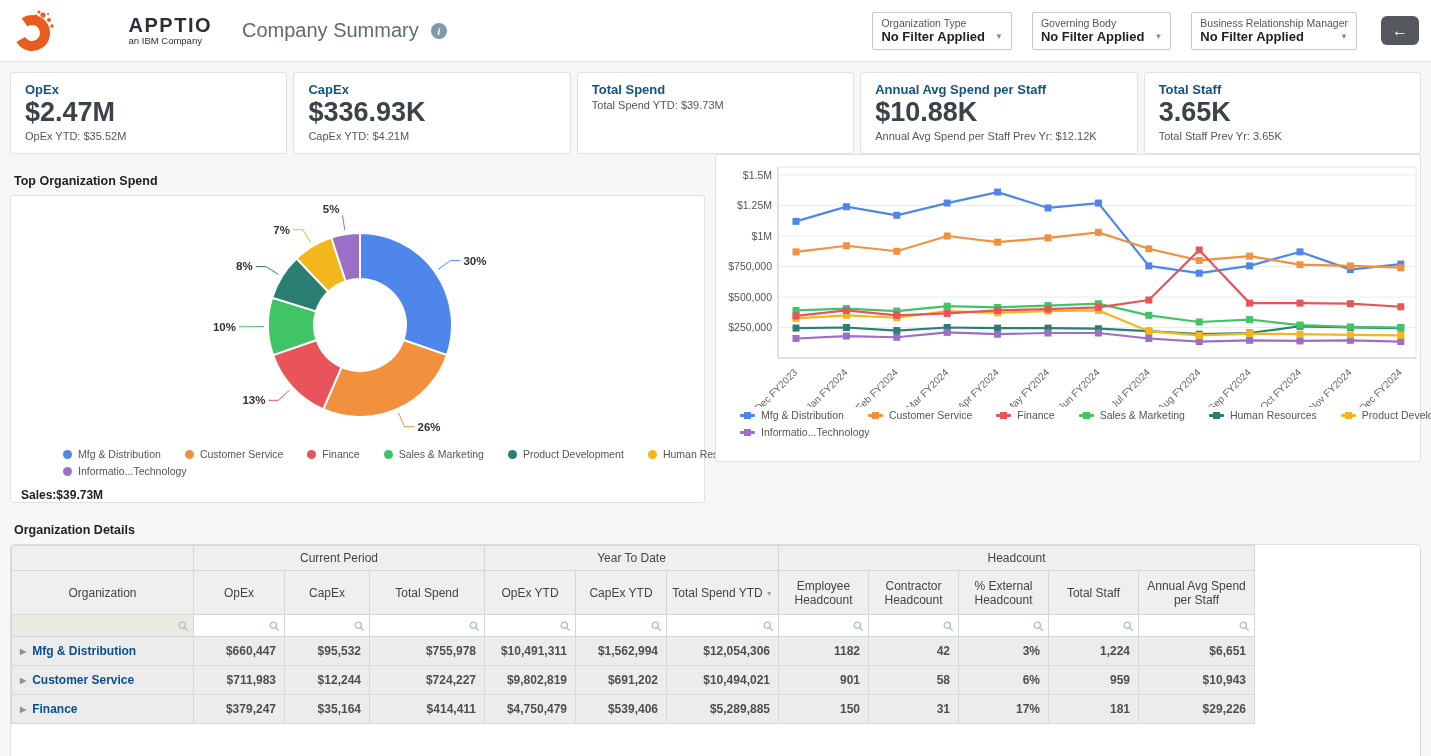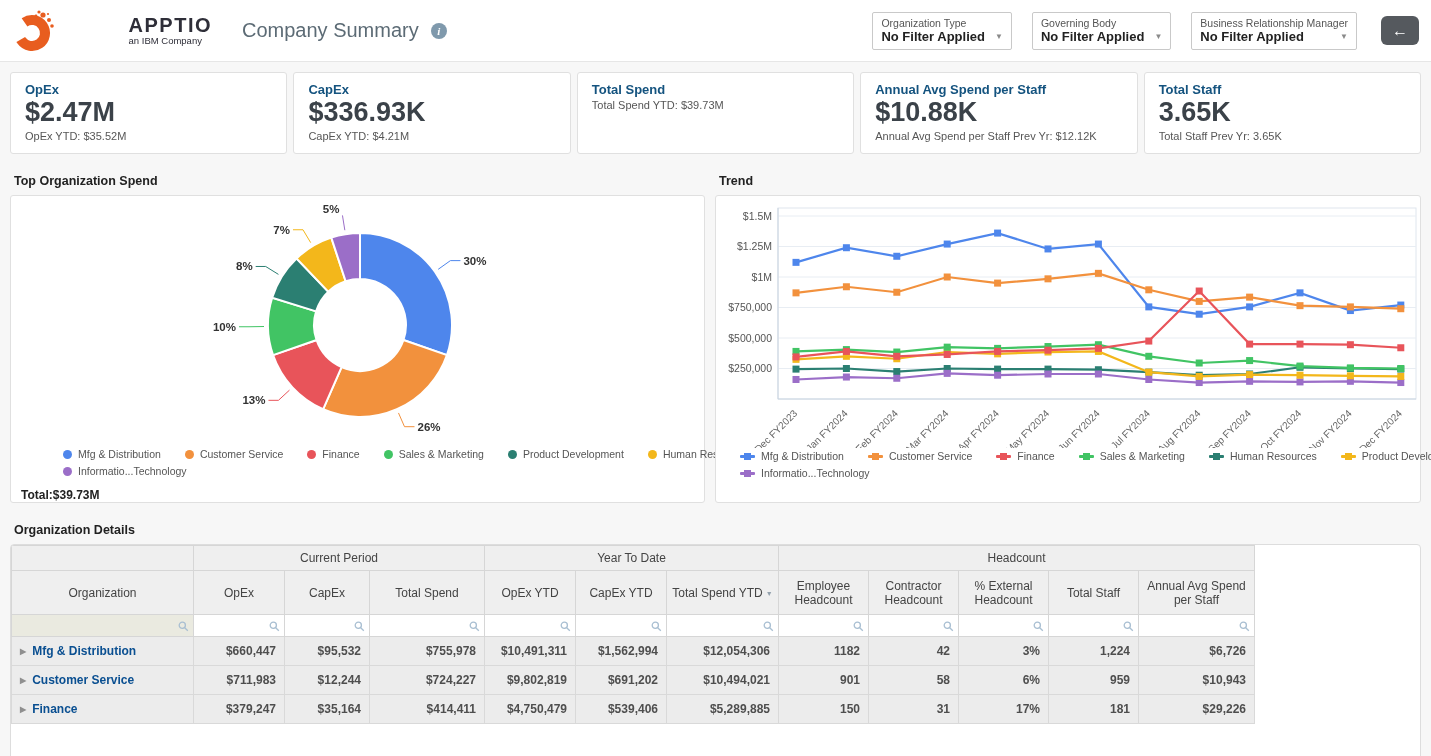--- a/index.html
+++ b/index.html
@@ -200,26 +200,25 @@
               </span>
             </div>
             <div class="legend-row">
               <span class="legend-item">
                 <span class="dot" style="background:#9b6ec8"></span>
                 <span>Informatio...Technology</span>
               </span>
             </div>
           </div>
         <div class="donut-total">
-          <span>Total:</span><span>$39.73M</span>
+          <span>Sales:</span><span>$39.73M</span>
         </div>
       </div>
     </div>
     <div class="chart-col">
-      <h2>Trend</h2>
       <div class="card trend-card">
         <svg id="trend-svg" width="704" height="252">
             <rect x="62" y="12" width="638" height="191" fill="none" stroke="#dfe6ee" stroke-width="1"></rect>
             <line x1="62" y1="172.5" x2="700" y2="172.5" stroke="#e8edf3" stroke-width="1"></line>
           <text x="56" y="176" text-anchor="end" font-size="10.5" fill="#555">$250,000</text>
             <line x1="62" y1="142" x2="700" y2="142" stroke="#e8edf3" stroke-width="1"></line>
           <text x="56" y="145.5" text-anchor="end" font-size="10.5" fill="#555">$500,000</text>
             <line x1="62" y1="111.5" x2="700" y2="111.5" stroke="#e8edf3" stroke-width="1"></line>
           <text x="56" y="115" text-anchor="end" font-size="10.5" fill="#555">$750,000</text>
             <line x1="62" y1="81" x2="700" y2="81" stroke="#e8edf3" stroke-width="1"></line>
@@ -495,21 +494,21 @@
             <td>$660,447</td>
             <td>$95,532</td>
             <td>$755,978</td>
             <td>$10,491,311</td>
             <td>$1,562,994</td>
             <td>$12,054,306</td>
             <td>1182</td>
             <td>42</td>
             <td>3%</td>
             <td>1,224</td>
-            <td>$6,726</td>
+            <td>$6,651</td>
           </tr>
           <tr class="data-row">
       <td class="org-cell">
         <span class="expander">▶</span><b>Customer Service</b></td>
             <td>$711,983</td>
             <td>$12,244</td>
             <td>$724,227</td>
             <td>$9,802,819</td>
             <td>$691,202</td>
             <td>$10,494,021</td>

